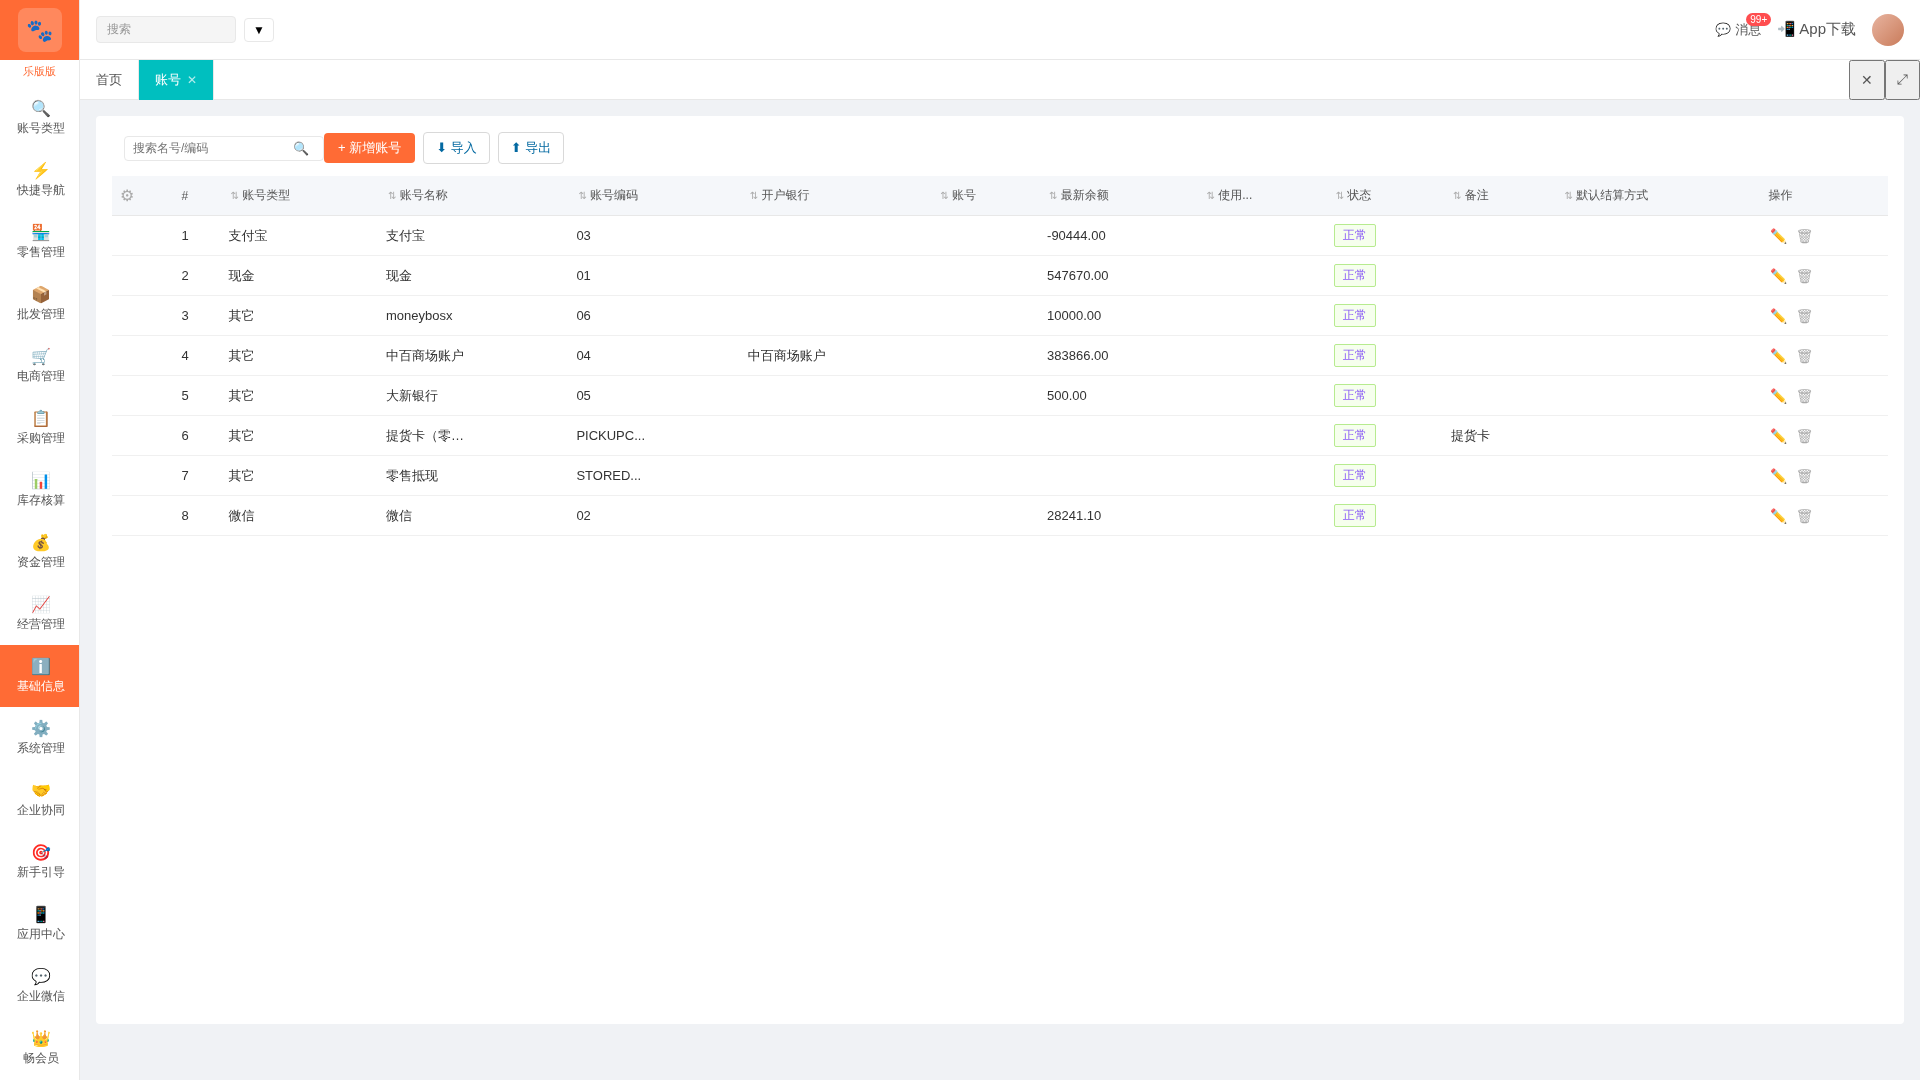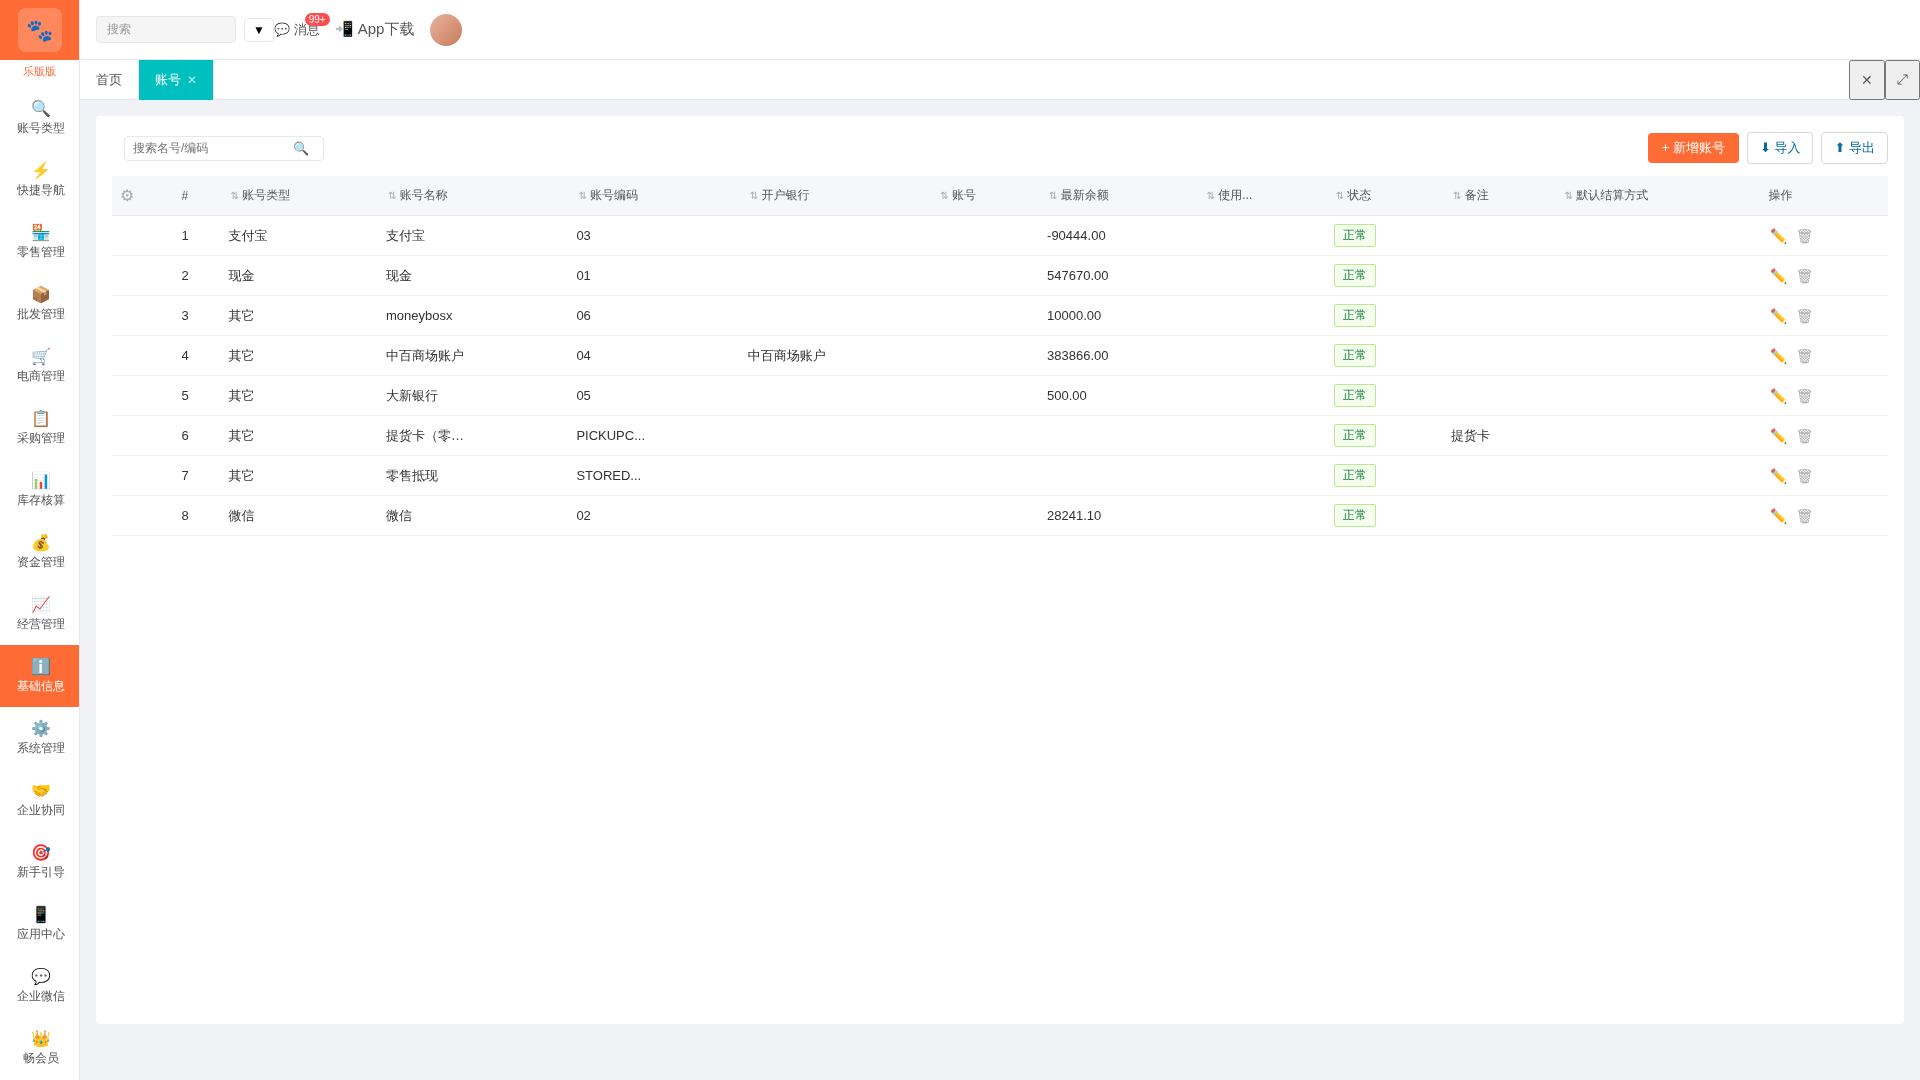--- a/index.html
+++ b/index.html
@@ -9,21 +9,21 @@
     .sidebar { width: 80px; background: #fff; display: flex; flex-direction: column; align-items: center; border-right: 1px solid #e8e8e8; }
     .logo-area { width: 100%; background: #ff6b35; height: 60px; display: flex; align-items: center; justify-content: center; }
     .brand-name { color: #ff6b35; font-size: 11px; text-align: center; padding: 4px 0 8px; }
     .sidebar-nav { width: 100%; flex: 1; display: flex; flex-direction: column; }
     .nav-item { width: 100%; padding: 12px 4px; text-align: center; cursor: pointer; font-size: 12px; color: #555; display: flex; flex-direction: column; align-items: center; gap: 2px; border-left: 3px solid transparent; }
     .nav-item.active { color: #fff; background: #ff6b35; border-left-color: #ff6b35; }
     .nav-item .nav-icon { font-size: 16px; }
 
     
     .main-area { flex: 1; display: flex; flex-direction: column; overflow: hidden; }
-    .top-bar { height: 60px; background: #fff; display: flex; align-items: center; padding: 0 16px; border-bottom: 1px solid #e8e8e8; }
+    .top-bar { height: 60px; background: #fff; display: flex; align-items: center; justify-content: space-between; padding: 0 16px; border-bottom: 1px solid #e8e8e8; }
     .top-left { display: flex; align-items: center; gap: 8px; }
     .search-box { background: #f5f5f5; border: 1px solid #e8e8e8; border-radius: 4px; padding: 4px 10px; font-size: 12px; color: #999; width: 140px; }
     .dropdown-btn { border: 1px solid #e8e8e8; border-radius: 4px; padding: 4px 8px; background: #fff; cursor: pointer; font-size: 12px; }
     .top-right { display: flex; align-items: center; gap: 16px; }
     .msg-btn { position: relative; cursor: pointer; color: #555; font-size: 13px; }
     .badge { position: absolute; top: -8px; right: -10px; background: #ff4d4f; color: #fff; font-size: 10px; border-radius: 8px; padding: 1px 4px; }
     .app-download { color: #555; font-size: 15px; cursor: pointer; }
     .avatar { width: 32px; height: 32px; border-radius: 50%; background: #ccc; overflow: hidden; }
 
     
@@ -32,35 +32,35 @@
     .tab-item.active { background: #00bfbf; color: #fff; }
     .tab-close { font-size: 12px; cursor: pointer; opacity: 0.7; }
     .tab-controls { margin-left: auto; display: flex; align-items: center; }
     .tab-ctrl-btn { padding: 0 10px; height: 40px; display: flex; align-items: center; cursor: pointer; color: #555; font-size: 14px; }
 
     
     .content { flex: 1; padding: 16px; overflow: auto; background: #f0f2f5; }
     .content-card { background: #fff; border-radius: 4px; padding: 16px; min-height: calc(100% - 40px); }
 
     
-    .toolbar { display: flex; align-items: center; justify-content: space-between; margin-bottom: 12px; padding-left: 12px; }
+    .toolbar { display: flex; align-items: center; justify-content: flex-start; margin-bottom: 12px; padding-left: 12px; }
     .search-input-wrap { display: flex; align-items: center; border: 1px solid #e8e8e8; border-radius: 4px; padding: 4px 8px; background: #fff; width: 200px; }
     .search-input-wrap input { border: none; outline: none; font-size: 12px; color: #666; width: 160px; background: transparent; }
     .search-icon-btn { cursor: pointer; color: #aaa; }
     .action-btns { display: flex; align-items: center; gap: 8px; }
     .btn-primary { background: #ff6b35; color: #fff; border: none; border-radius: 4px; padding: 6px 14px; cursor: pointer; font-size: 13px; }
     .btn-default { background: #fff; color: #0369a1; border: 1px solid #d9d9d9; border-radius: 4px; padding: 6px 12px; cursor: pointer; font-size: 13px; display: flex; align-items: center; gap: 4px; }
 
     
     .data-table { width: 100%; border-collapse: collapse; }
     .data-table thead tr { background: #f5f7fa; }
     .data-table th { padding: 10px 8px; text-align: left; font-size: 12px; color: #555; font-weight: normal; border-bottom: 1px solid #e8e8e8; white-space: nowrap; }
     .data-table th .sort-icon { display: inline-block; color: #aaa; font-size: 10px; margin-left: 2px; }
     .data-table td { padding: 8px 8px; font-size: 13px; color: #333; border-bottom: 1px solid #f0f0f0; vertical-align: middle; }
-    .status-badge { display: inline-block; padding: 2px 8px; border-radius: 2px; font-size: 12px; background: #f6ffed; color: #15803d; border: 1px solid #b7eb8f; }
+    .status-badge { display: inline-block; padding: 2px 8px; border-radius: 2px; font-size: 12px; background: #f6ffed; color: #8b5cf6; border: 1px solid #b7eb8f; }
     .op-btn { background: none; border: none; cursor: pointer; color: #aaa; font-size: 14px; padding: 2px; }
     .settings-icon-cell { color: #aaa; font-size: 16px; cursor: pointer; }
     .row-num { color: #333; }
 
     
     .pagination-bar { display: flex; align-items: center; justify-content: flex-end; padding: 12px 0 4px; gap: 8px; font-size: 12px; color: #555; }
     .page-select { border: 1px solid #d9d9d9; border-radius: 4px; padding: 2px 4px; font-size: 12px; }
     .page-btn { width: 26px; height: 26px; border: 1px solid #d9d9d9; border-radius: 4px; background: #fff; cursor: pointer; display: flex; align-items: center; justify-content: center; font-size: 12px; color: #555; }
     .page-btn:disabled { color: #ccc; cursor: not-allowed; }
     .page-input { width: 40px; height: 26px; border: 1px solid #d9d9d9; border-radius: 4px; text-align: center; font-size: 12px; }

